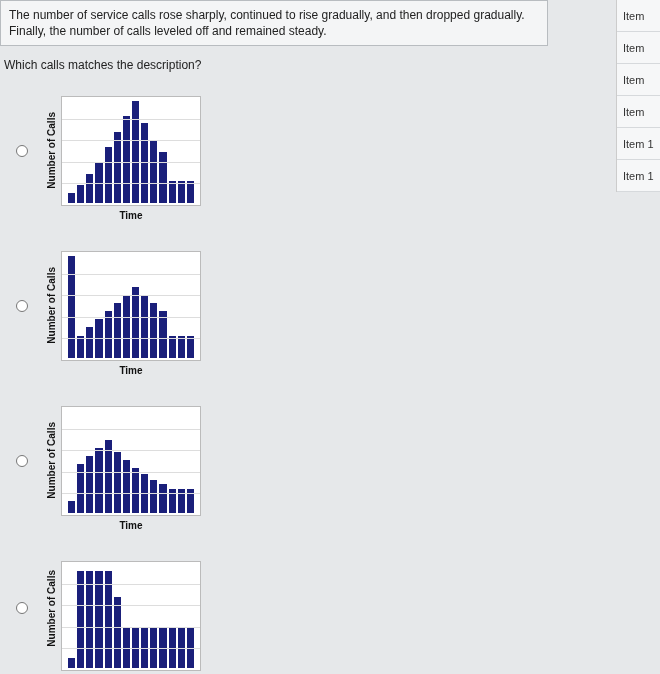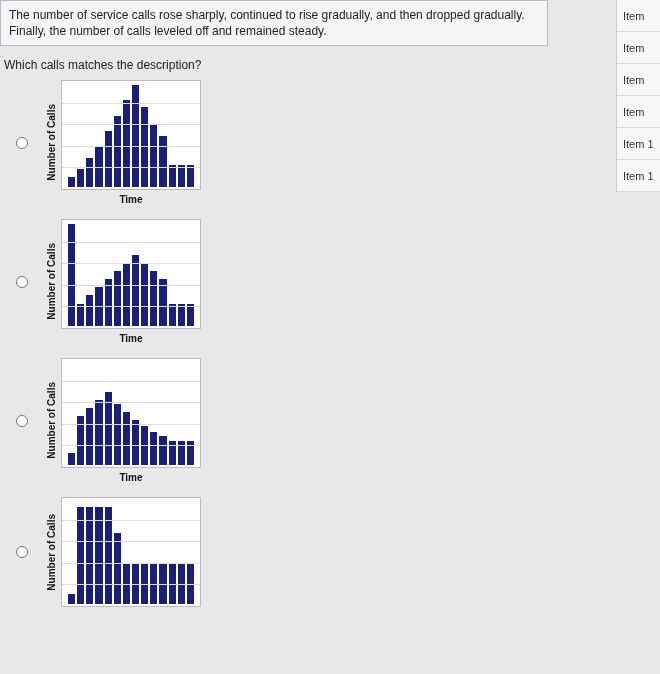--- a/index.html
+++ b/index.html
@@ -29,21 +29,21 @@
   .radio {
     width: 12px; height: 12px; border: 1px solid #777; border-radius: 50%;
     background: #fff; margin-right: 18px; cursor: pointer;
   }
 
   .chart-wrap { display: flex; align-items: center; }
   .ylabel {
     writing-mode: vertical-rl; transform: rotate(180deg);
     font-size: 10px; font-weight: bold; color: #111; margin-right: 4px;
   }
-  .chart-and-x { display: flex; flex-direction: column; align-items: center; }
+  .chart-and-x { display: flex; flex-direction: column; align-items: center; margin-top: 16px; }
   .chart {
     width: 140px; height: 110px; background: #fff; border: 1px solid #bbb;
     position: relative; padding: 4px 6px 2px 6px; display: flex; align-items: flex-end; gap: 2px;
   }
   .grid { position: absolute; left: 0; right: 0; top: 0; bottom: 0; pointer-events: none; }
   .gline { position: absolute; left: 0; right: 0; height: 1px; background: #ddd; }
   .bar { flex: 1 1 0; background: #1a1f7a; }
   .xlabel { font-size: 10px; font-weight: bold; color: #111; margin-top: 4px; }
 </style>
 </head>

